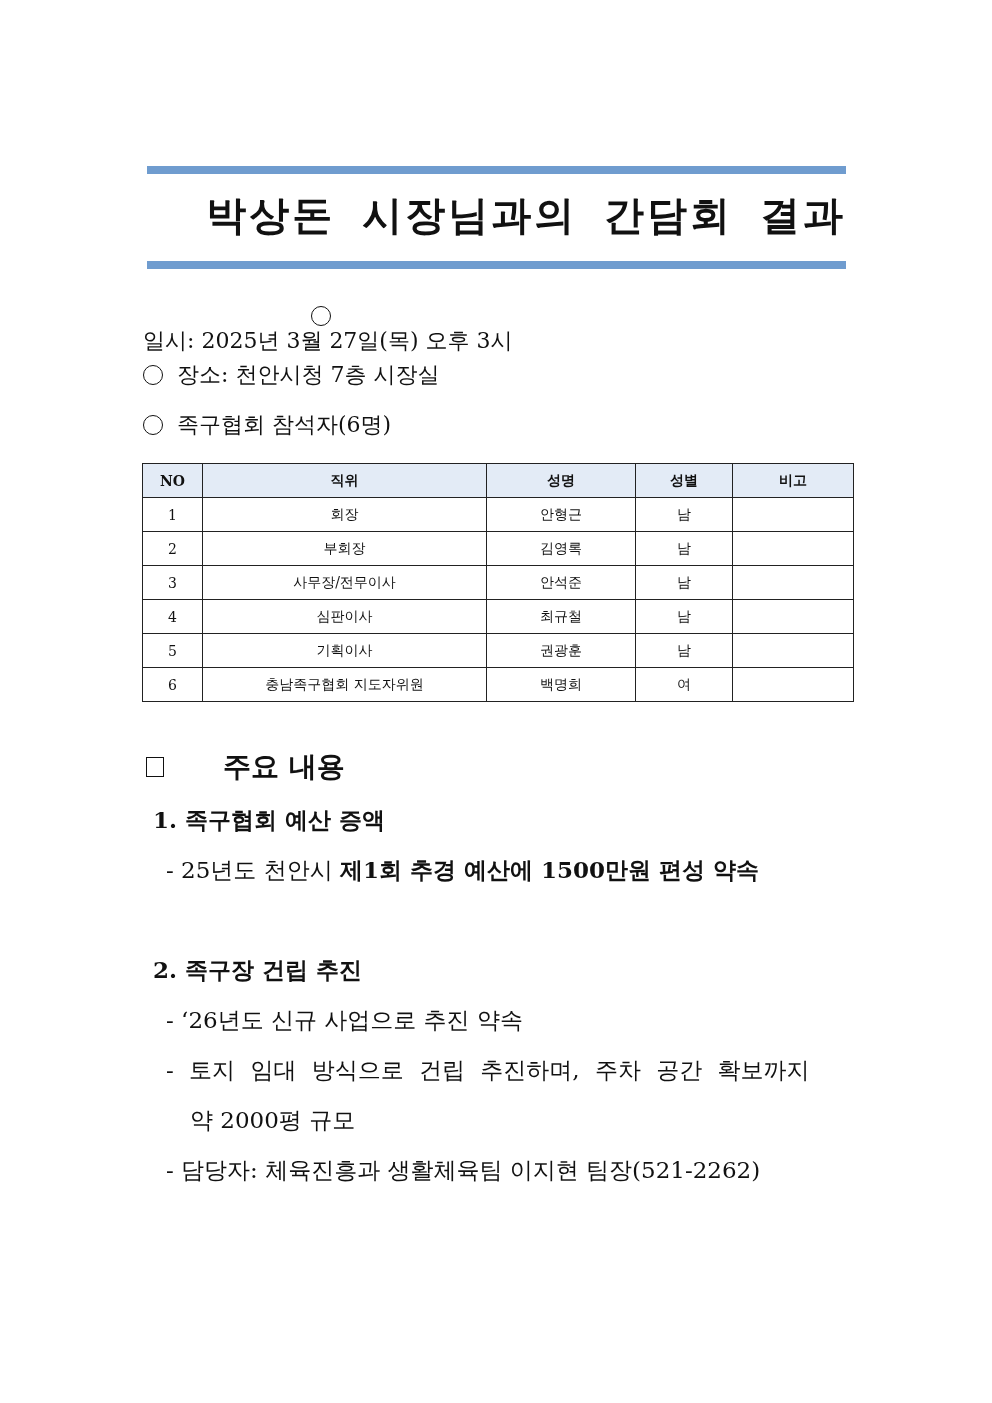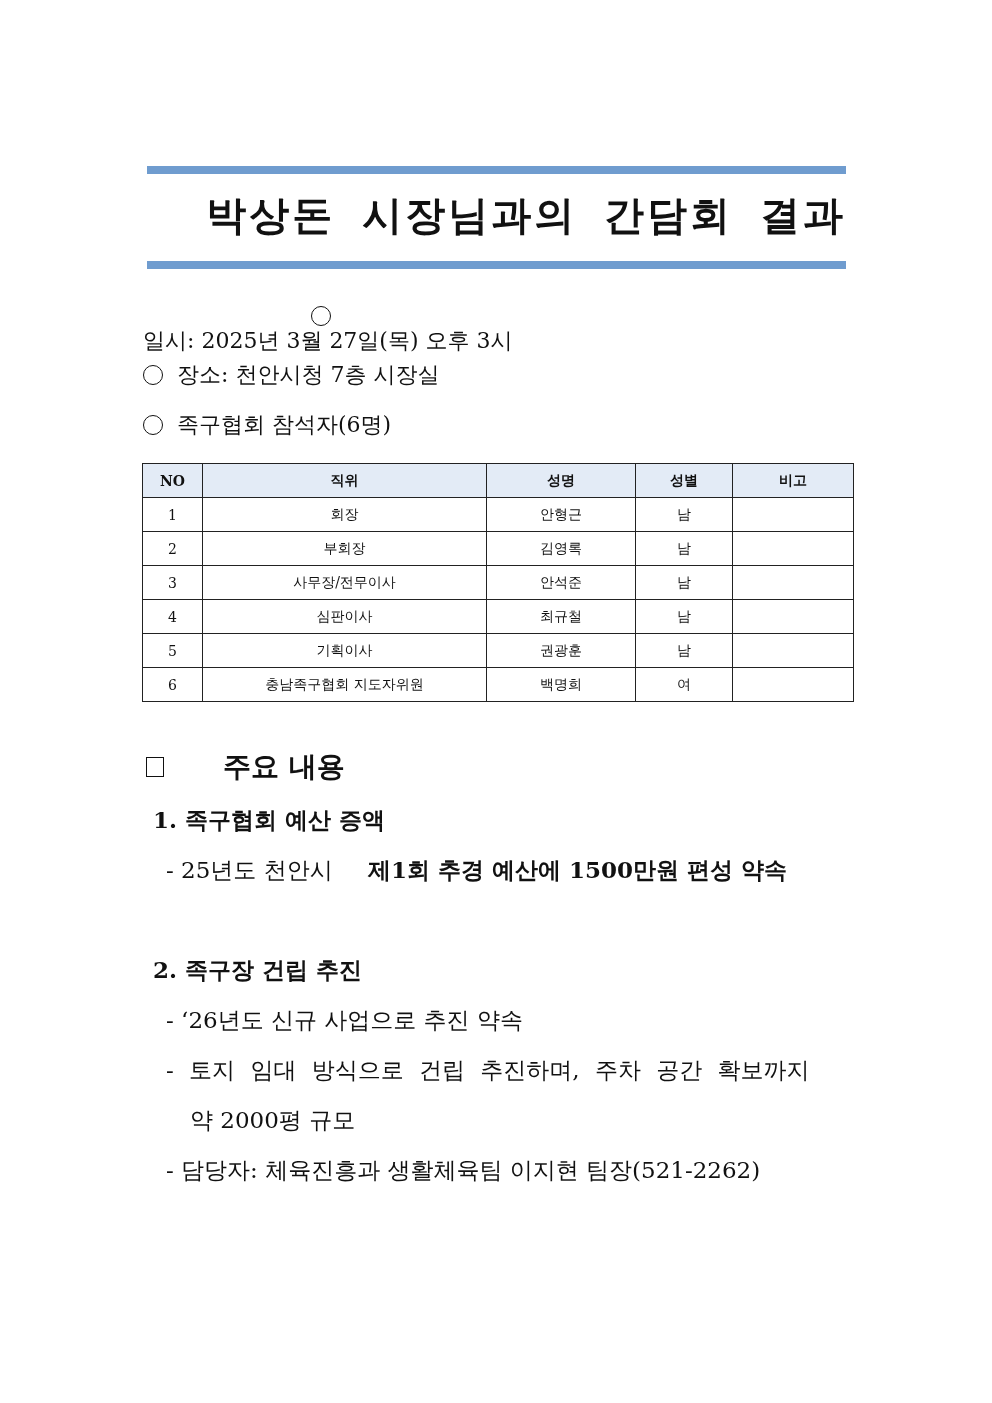--- a/index.html
+++ b/index.html
@@ -21,21 +21,21 @@
       padding: 0; font-weight: normal; }
     table.attendees th { background: #e3ebf6; font-weight: bold; }
     .c-no { width: 59px; } .c-pos { width: 283px; } .c-name { width: 148px; }
     .c-gender { width: 96px; } .c-note { width: 120px; }
     .section { position: absolute; top: 748px; left: 146px; font-family: "DejaVu Sans", sans-serif;
       font-weight: bold; font-size: 28px; display: flex; align-items: center; gap: 41px; }
     .square { display: inline-block; width: 16px; height: 18px; border: 1.5px solid #111; margin-right: 18px; }
     .line { position: absolute; font-size: 23px; white-space: nowrap; }
     .h1 { top: 805px; left: 153px; font-weight: bold; }
     .l1 { top: 855px; left: 166px; }
-    .b { font-weight: bold; margin-left: 28px; }
+    .b { font-weight: bold; }
     .h2 { top: 955px; left: 153px; font-weight: bold; }
     .l2 { top: 1005px; left: 166px; font-weight: normal; }
     .l3 { top: 1055px; left: 166px; word-spacing: 8px; }
     .l3b { top: 1105px; left: 190px; }
     .l4 { top: 1155px; left: 166px; }
   </style>
 </head>
 <body>
 
 <div class="bar top"></div>

